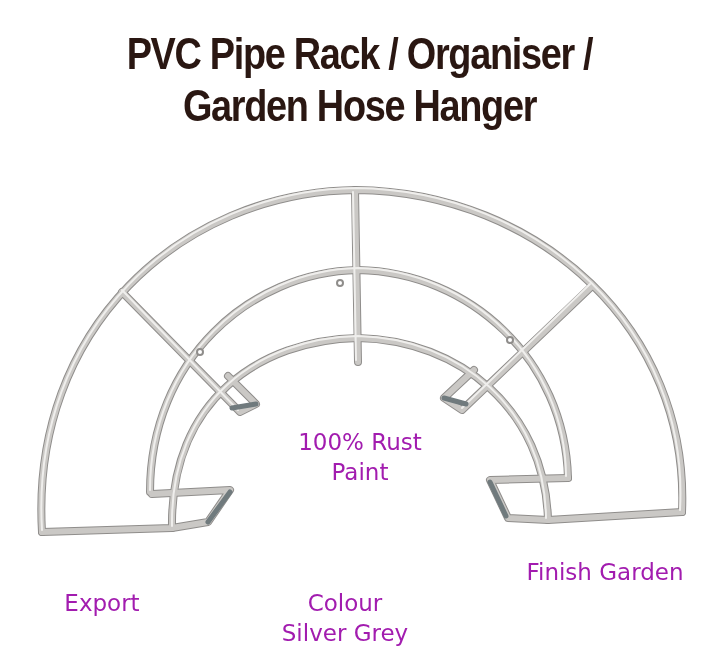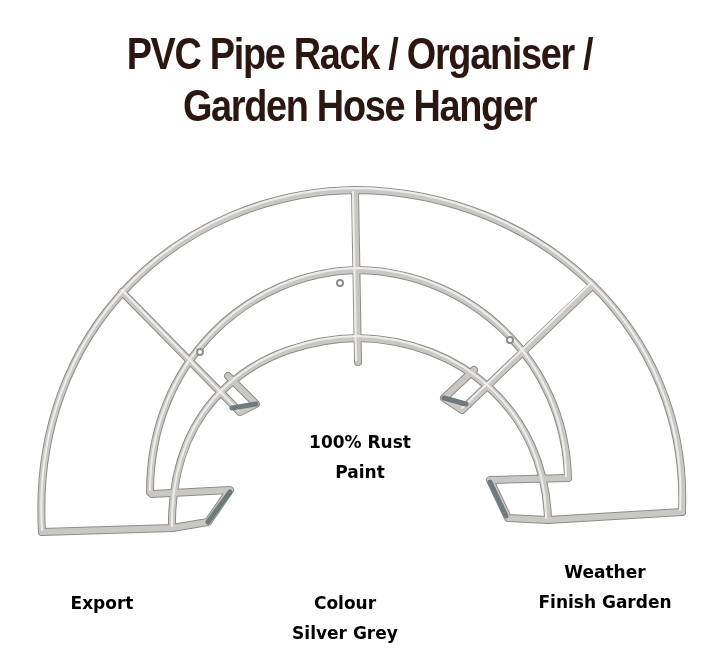--- a/index.html
+++ b/index.html
@@ -7,23 +7,23 @@
     .title {
       position: absolute; left: 0; top: 28px; width: 719px;
       text-align: center; color: #2a1712;
       font-family: "Liberation Sans", sans-serif; font-weight: bold;
       font-size: 44px; line-height: 52px; letter-spacing: -1.5px;
       transform: scaleX(0.86); transform-origin: center top;
     }
     .title span { display: block; }
     .rack { position: absolute; left: 0; top: 170px; width: 719px; height: 380px; }
     .feature {
-      position: absolute; color: #000000; text-align: center;
-      font-family: "DejaVu Sans", sans-serif; font-weight: bold;
-      font-size: 17px; line-height: 30px;
+      position: absolute; color: #a21caf; text-align: center;
+      font-family: "DejaVu Sans", sans-serif; font-weight: normal;
+      font-size: 23px; line-height: 30px;
     }
     .feature span { display: block; white-space: nowrap; }
     .f-center { left: 235px; top: 427px; width: 250px; }
     .f-export { left: 22px; top: 588px; width: 160px; }
     .f-silver { left: 245px; top: 588px; width: 200px; }
     .f-weather { left: 495px; top: 557px; width: 220px; }
   </style>
 </head>
 <body>
 
@@ -101,15 +101,14 @@
 <div class="feature f-export">
   <span>Export</span>
 </div>
 
 <div class="feature f-silver">
   <span>Colour</span>
   <span>Silver Grey</span>
 </div>
 
 <div class="feature f-weather">
-  <span>Weather</span>
   <span>Finish Garden</span>
 </div>
 
 </body></html>

